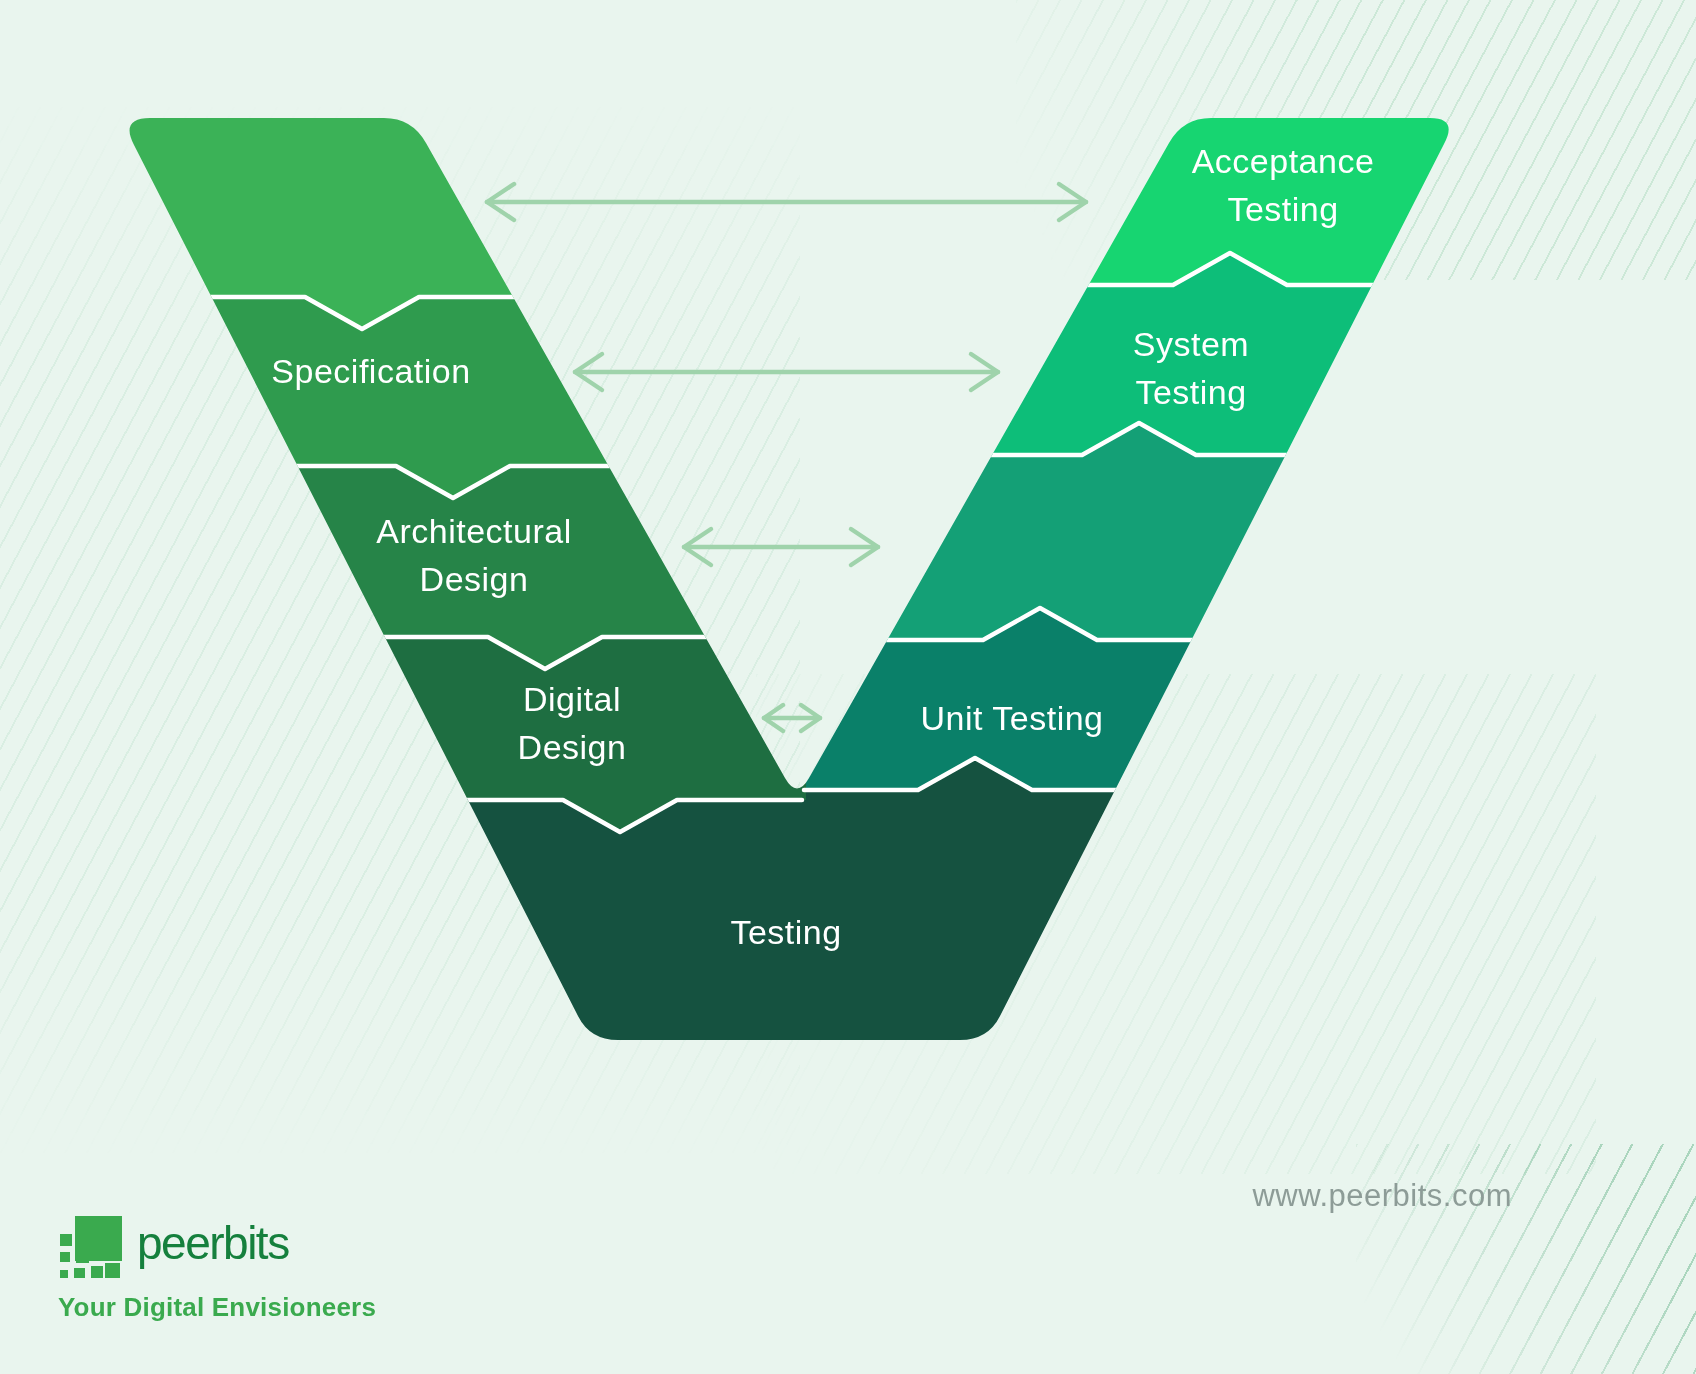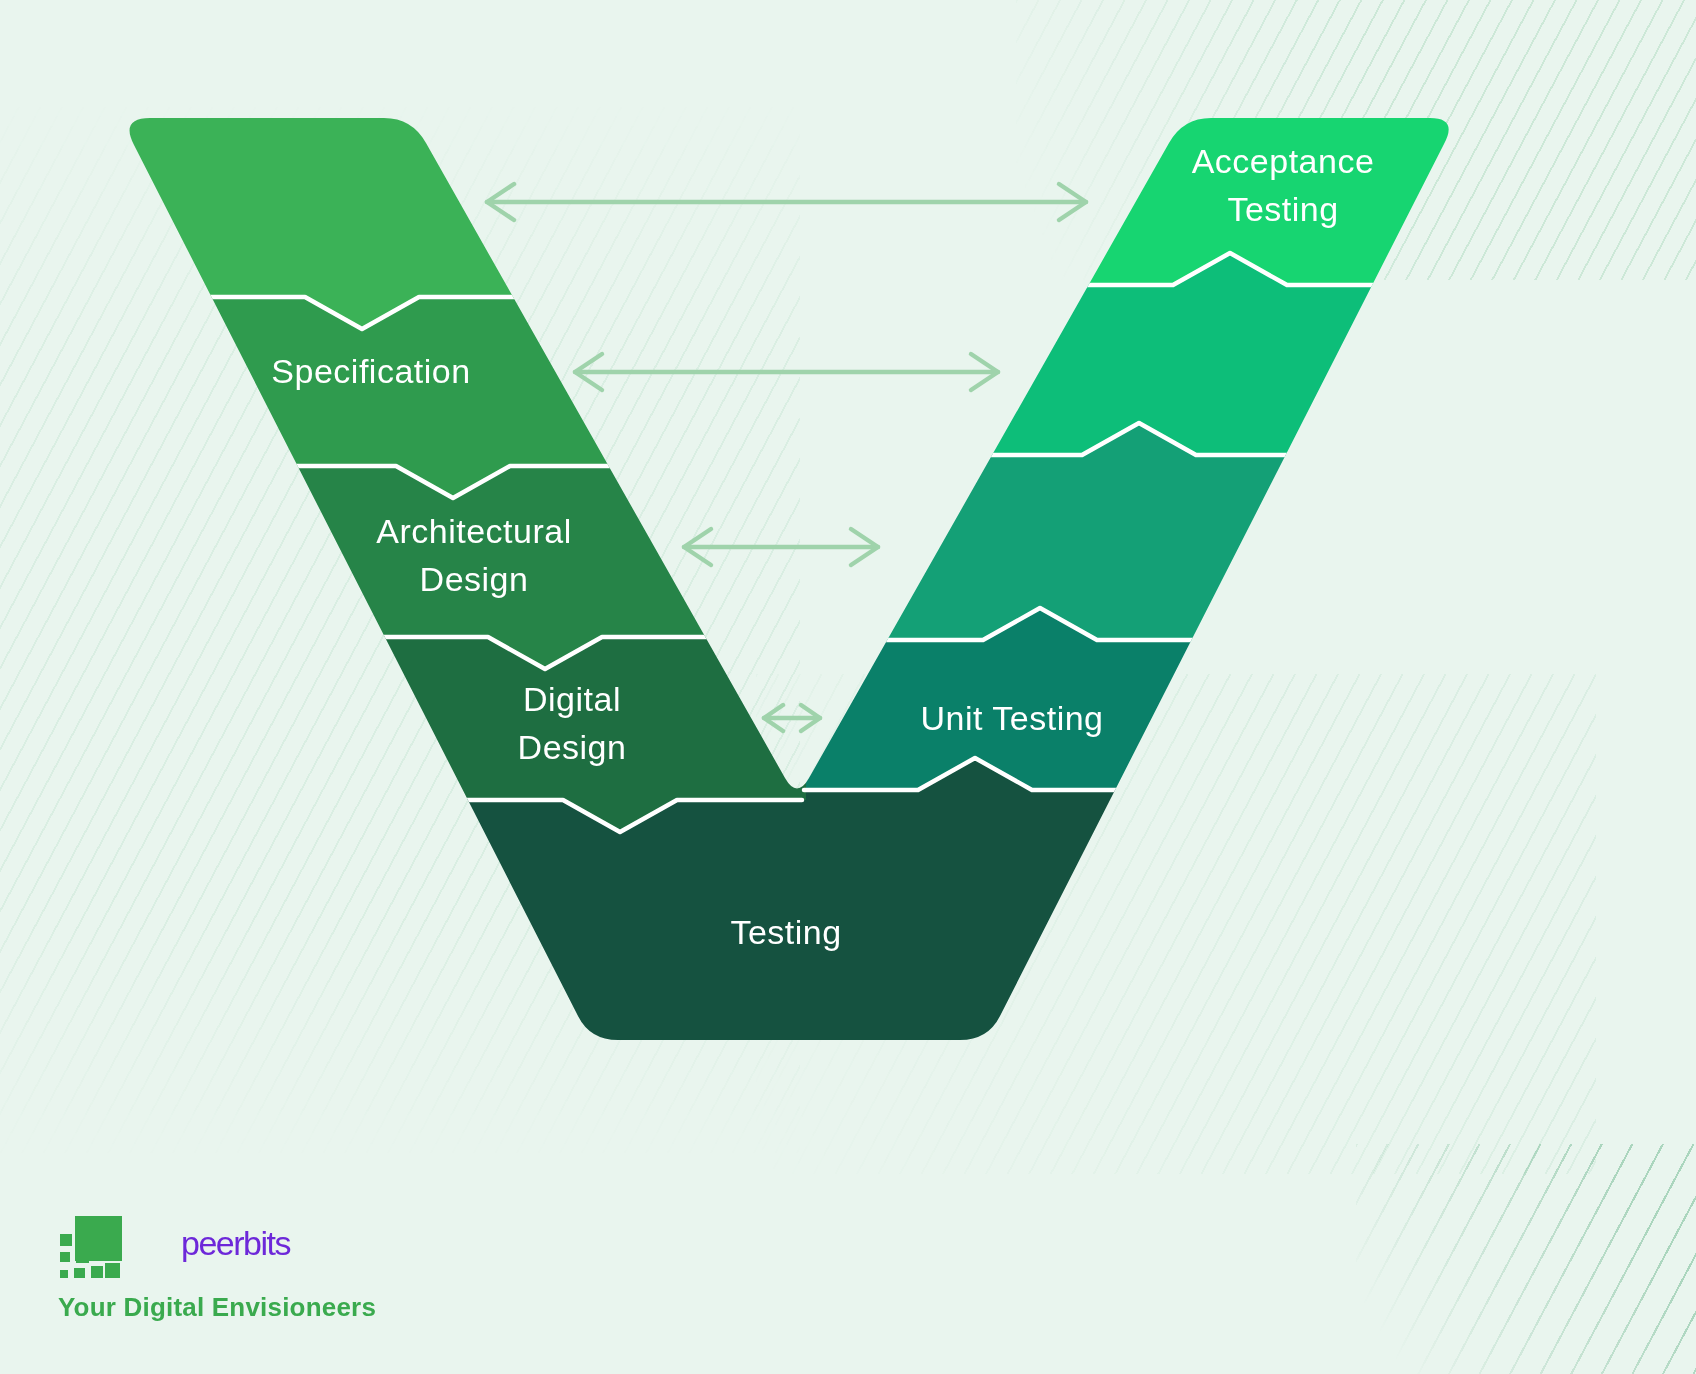--- a/index.html
+++ b/index.html
@@ -42,22 +42,22 @@
     font-size:34px;font-weight:400;letter-spacing:.5px;
     line-height:1.42;text-align:center;white-space:nowrap;
   }
   .wrap{white-space:normal;}
   .w250{width:250px;} .w190{width:190px;} .w240{width:240px;} .w170{width:170px;}
 
   
   .logo-block{position:absolute;left:58px;top:1214px;z-index:3;}
   .logo-row{display:flex;align-items:center;gap:15px;}
   .brand-name{
-    font-size:34px;font-weight:500;letter-spacing:-1.5px;
-    color:#6d28d9;line-height:1;position:relative;top:-3px;margin-left:44px;
+    font-size:46px;font-weight:500;letter-spacing:-1.5px;
+    color:#15803d;line-height:1;position:relative;top:-3px;
   }
   .tagline{
     margin-top:14px;
     font-size:26px;font-weight:700;color:#3aaa4e;letter-spacing:.2px;
   }
   .website{
     position:absolute;right:184px;top:1178px;z-index:3;
     font-size:31px;color:#8d9c97;letter-spacing:.5px;
   }
 </style>
@@ -139,20 +139,21 @@
         <path d="M 801,705 L 820,718 L 801,731"></path>
       </g>
     </g>
   </svg>
 
   <div class="stage-label wrap w240" style="left:474px;top:555px;">Architectural Design</div>
   <div class="stage-label" style="left:371px;top:371px;">Specification</div>
   <div class="stage-label wrap w170" style="left:572px;top:723px;">Digital Design</div>
   <div class="stage-label" style="left:786px;top:932px;">Testing</div>
   <div class="stage-label wrap w250" style="left:1283px;top:185px;">Acceptance Testing</div>
+  <div class="stage-label wrap w190" style="left:1191px;top:368px;">System Testing</div>
   <div class="stage-label" style="left:1012px;top:718px;">Unit Testing</div>
 
   <div class="logo-block">
     <div class="logo-row">
       <svg width="64" height="64" viewBox="0 0 64 64">
         <g fill="#3aaa4e">
           <rect x="17" y="2" width="47" height="45"></rect>
           <rect x="47" y="49" width="15" height="15"></rect>
           <rect x="2" y="20" width="12" height="12"></rect>
           <rect x="2" y="38" width="10" height="10"></rect>
@@ -160,14 +161,15 @@
           <rect x="2" y="56" width="8" height="8"></rect>
           <rect x="16" y="54" width="11" height="11"></rect>
           <rect x="33" y="52" width="12" height="12"></rect>
         </g>
       </svg>
       <span class="brand-name">peerbits</span>
     </div>
     <div class="tagline">Your Digital Envisioneers</div>
   </div>
 
+  <div class="website">www.peerbits.com</div>
 
 </div>
 
 </body></html>

